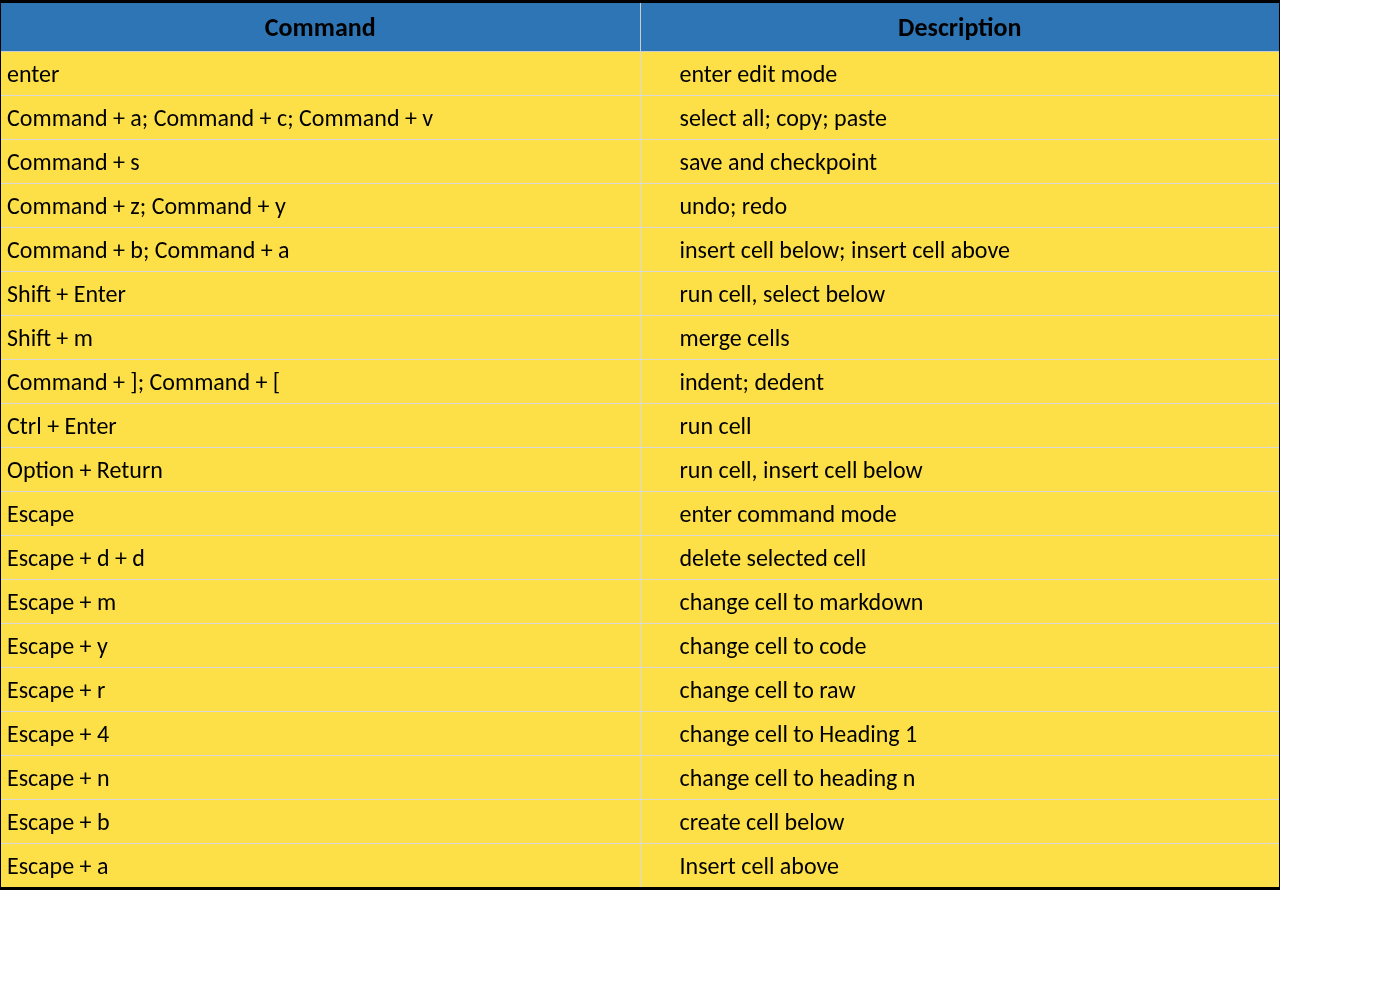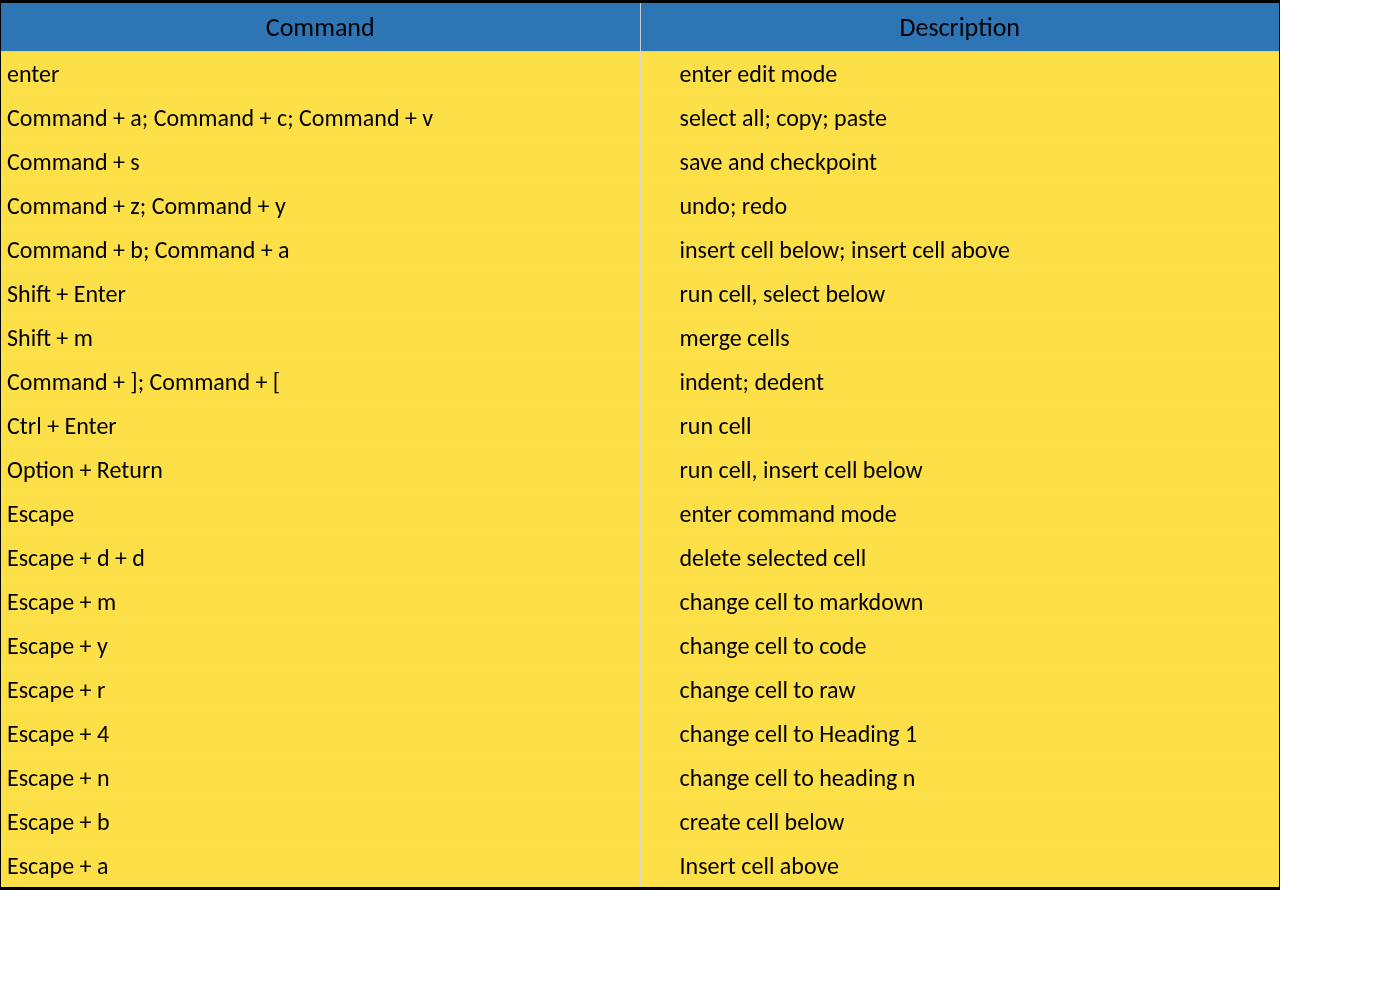--- a/index.html
+++ b/index.html
@@ -21,21 +21,21 @@
       border-right: 1px solid #000;
     }
     table {
       width: 100%;
       border-collapse: collapse;
       table-layout: fixed;
     }
     thead th {
       background-color: #2E75B6;
       color: #000;
-      font-weight: normal;
+      font-weight: bold;
       font-size: 26px;
       text-align: center;
       padding: 8px 6px;
       border-left: 1px solid #ccc;
       border-right: 1px solid #ccc;
       border-bottom: 1px solid #ccc;
     }
     thead th:first-child {
       width: 50%;
       border-left: none;

